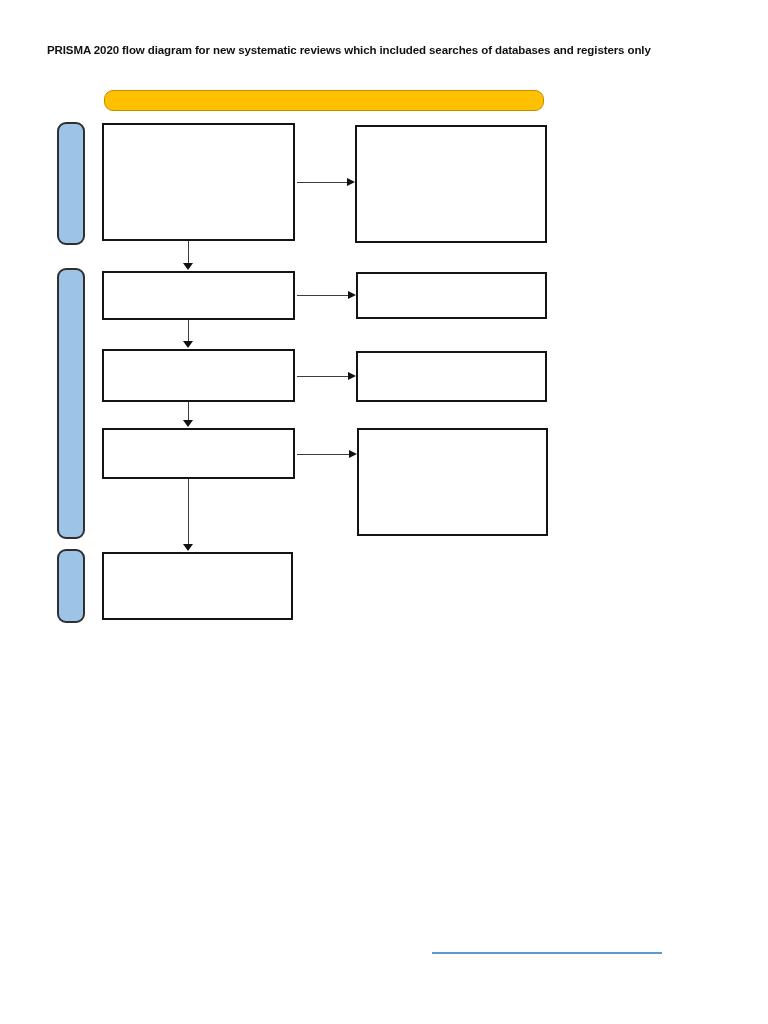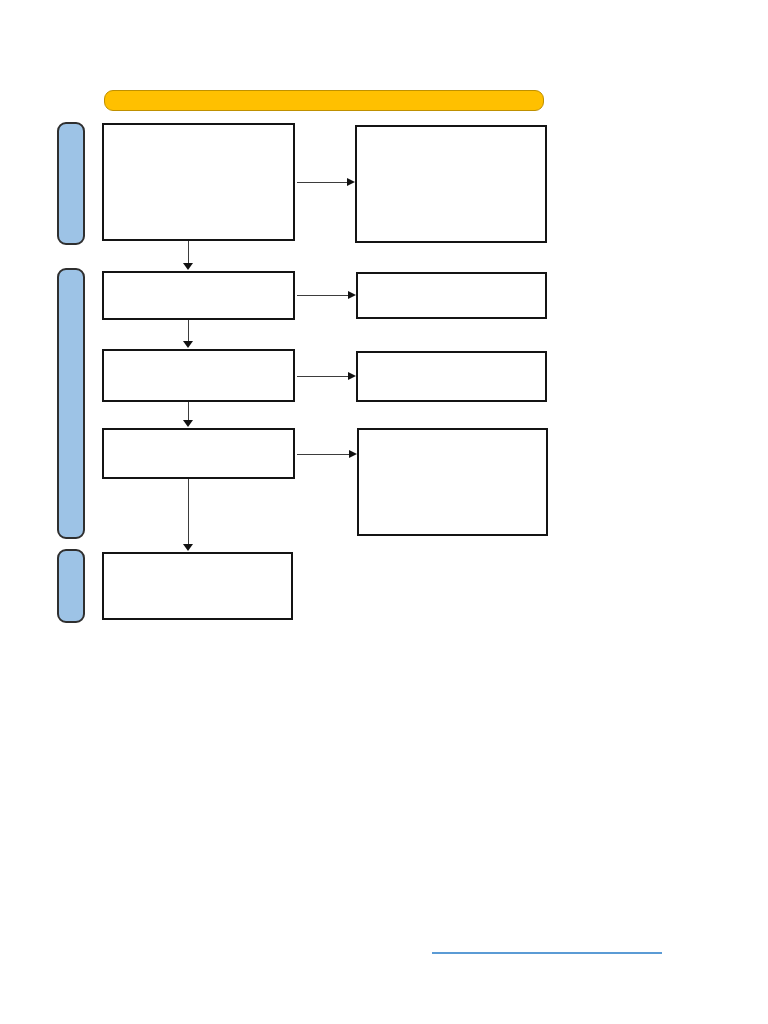--- a/index.html
+++ b/index.html
@@ -89,20 +89,21 @@
   .footer-line {
     position: absolute; left: 432px; top: 952px; width: 230px; height: 2px;
     background: var(--footer-line, #5B9BD5);
   }
 </style>
 </head>
 <body>
 
 <div class="page">
 
+  <div class="title">PRISMA 2020 flow diagram for new systematic reviews which included searches of databases and registers only</div>
 
   <div class="banner"><span></span></div>
 
   <div class="phase-bar bar-identification">
       <span></span>
     </div>
   <div class="phase-bar bar-screening">
       <span></span>
     </div>
   <div class="phase-bar bar-included">

